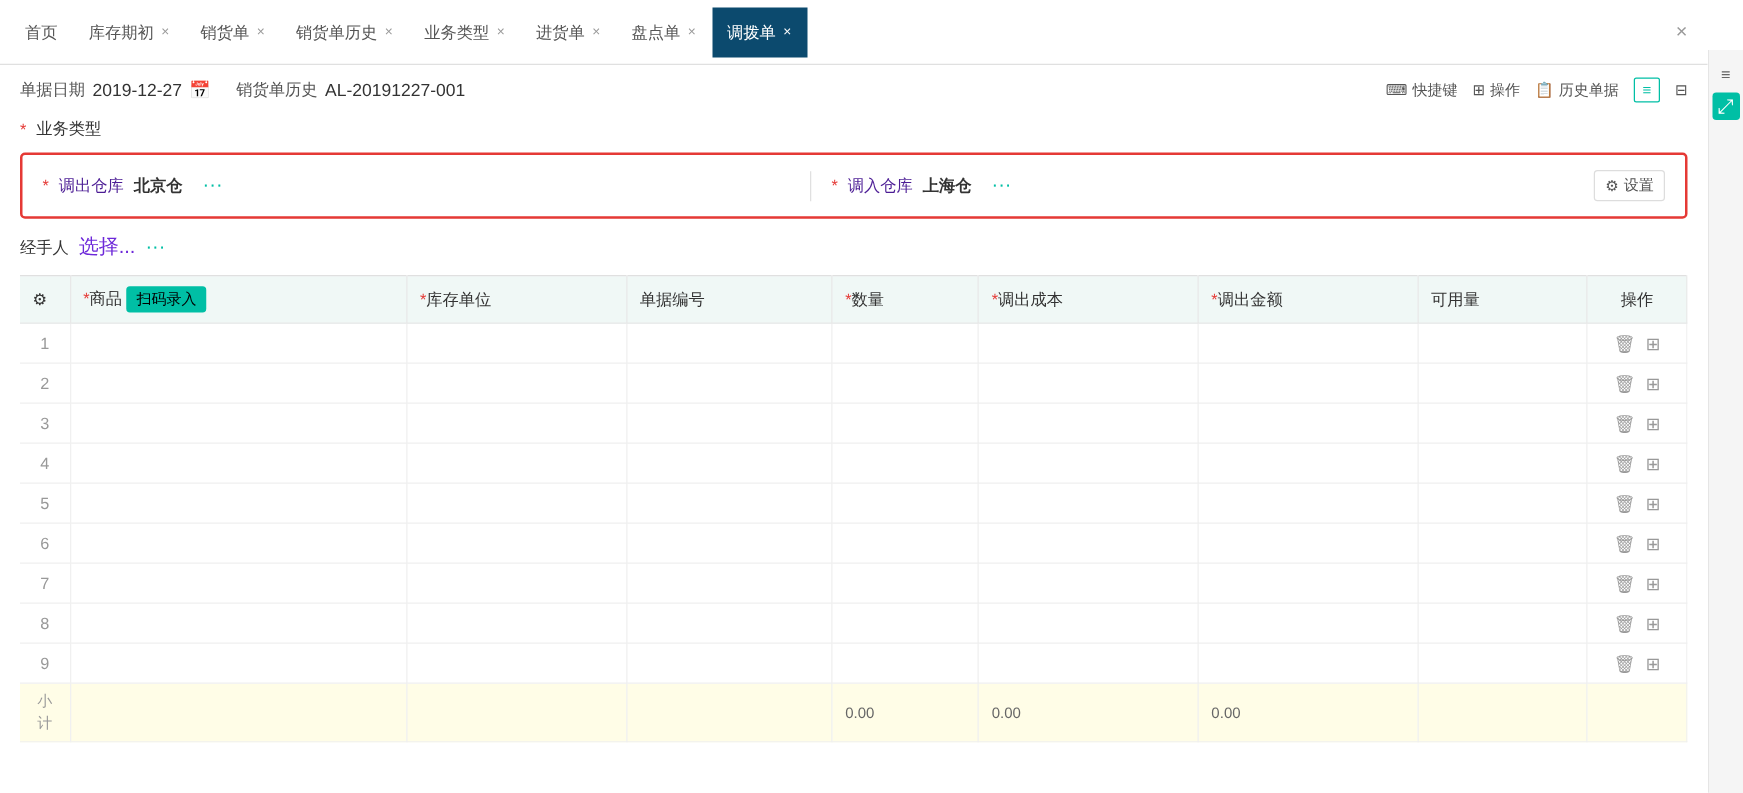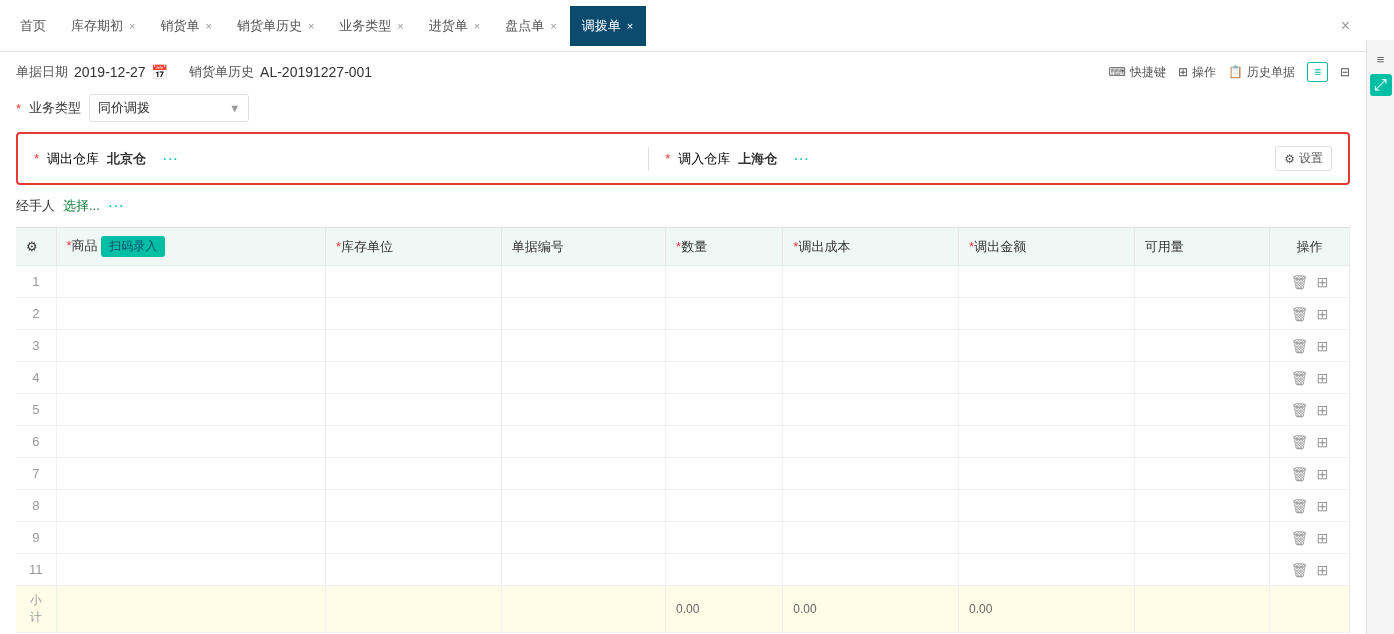--- a/index.html
+++ b/index.html
@@ -118,21 +118,21 @@
       align-items: center;
       gap: 0;
     }
     .warehouse-field {
       display: flex;
       align-items: center;
       gap: 8px;
       flex: 1;
     }
     .warehouse-field .req-star { color: #e53935; }
-    .warehouse-field .wh-label { color: #000000; }
+    .warehouse-field .wh-label { color: #4c1d95; }
     .warehouse-field .wh-value { color: #333; font-weight: 700; }
     .warehouse-field .dots-btn {
       color: #00bfa5;
       cursor: pointer;
       font-size: 16px;
       margin-left: 8px;
     }
     .warehouse-divider {
       width: 1px;
       height: 24px;
@@ -180,22 +180,22 @@
 
     
     .person-row {
       display: flex;
       align-items: center;
       margin-bottom: 12px;
       gap: 8px;
       text-align: right;
     }
     .person-placeholder {
-      color: #15803d;
-      font-size: 13px;
+      color: #6d28d9;
+      font-size: 16px;
     }
     .person-dots {
       color: #00bfa5;
       cursor: pointer;
       font-size: 16px;
     }
 
     
     .data-table {
       width: 100%;
@@ -230,21 +230,21 @@
     .data-table .action-col {
       text-align: center;
       width: 80px;
     }
     .th-settings {
       width: 40px;
       text-align: center;
     }
     .scan-btn {
       background: #00bfa5;
-      color: #0c4a6e;
+      color: #000000;
       border: none;
       padding: 2px 8px;
       border-radius: 3px;
       cursor: pointer;
       font-size: 12px;
     }
     .action-icons {
       display: flex;
       align-items: center;
       justify-content: center;
@@ -383,24 +383,20 @@
         <div class="toolbar-btn">
           <span>⊟</span>
         </div>
       </div>
     </div>
 
     <div class="business-row">
       <div class="business-field">
         <span class="req-star">*</span>
         <label>业务类型</label>
-        <div class="select-field">
-          <span>同价调拨</span>
-          <span class="chevron">▼</span>
-        </div>
       </div>
     </div>
 
     <div class="warehouse-section">
       <div class="warehouse-field">
         <span class="req-star">*</span>
         <span class="wh-label">调出仓库</span>
         <span class="wh-value">北京仓</span>
         <span class="dots-btn">···</span>
       </div>
@@ -579,36 +575,20 @@
         <td></td>
         <td></td>
         <td></td>
         <td class="action-col">
           <div class="action-icons">
             <span class="icon-btn">🗑</span>
             <span class="icon-btn">⊞</span>
           </div>
         </td>
       </tr>
-            <tr>
-        <td class="row-num">11</td>
-        <td></td>
-        <td></td>
-        <td></td>
-        <td></td>
-        <td></td>
-        <td></td>
-        <td></td>
-        <td class="action-col">
-          <div class="action-icons">
-            <span class="icon-btn">🗑</span>
-            <span class="icon-btn">⊞</span>
-          </div>
-        </td>
-      </tr>
             <tr class="subtotal-row">
         <td class="row-num">小计</td>
         <td></td>
         <td></td>
         <td></td>
         <td>0.00</td>
         <td>0.00</td>
         <td>0.00</td>
         <td></td>
         <td class="action-col"></td>

